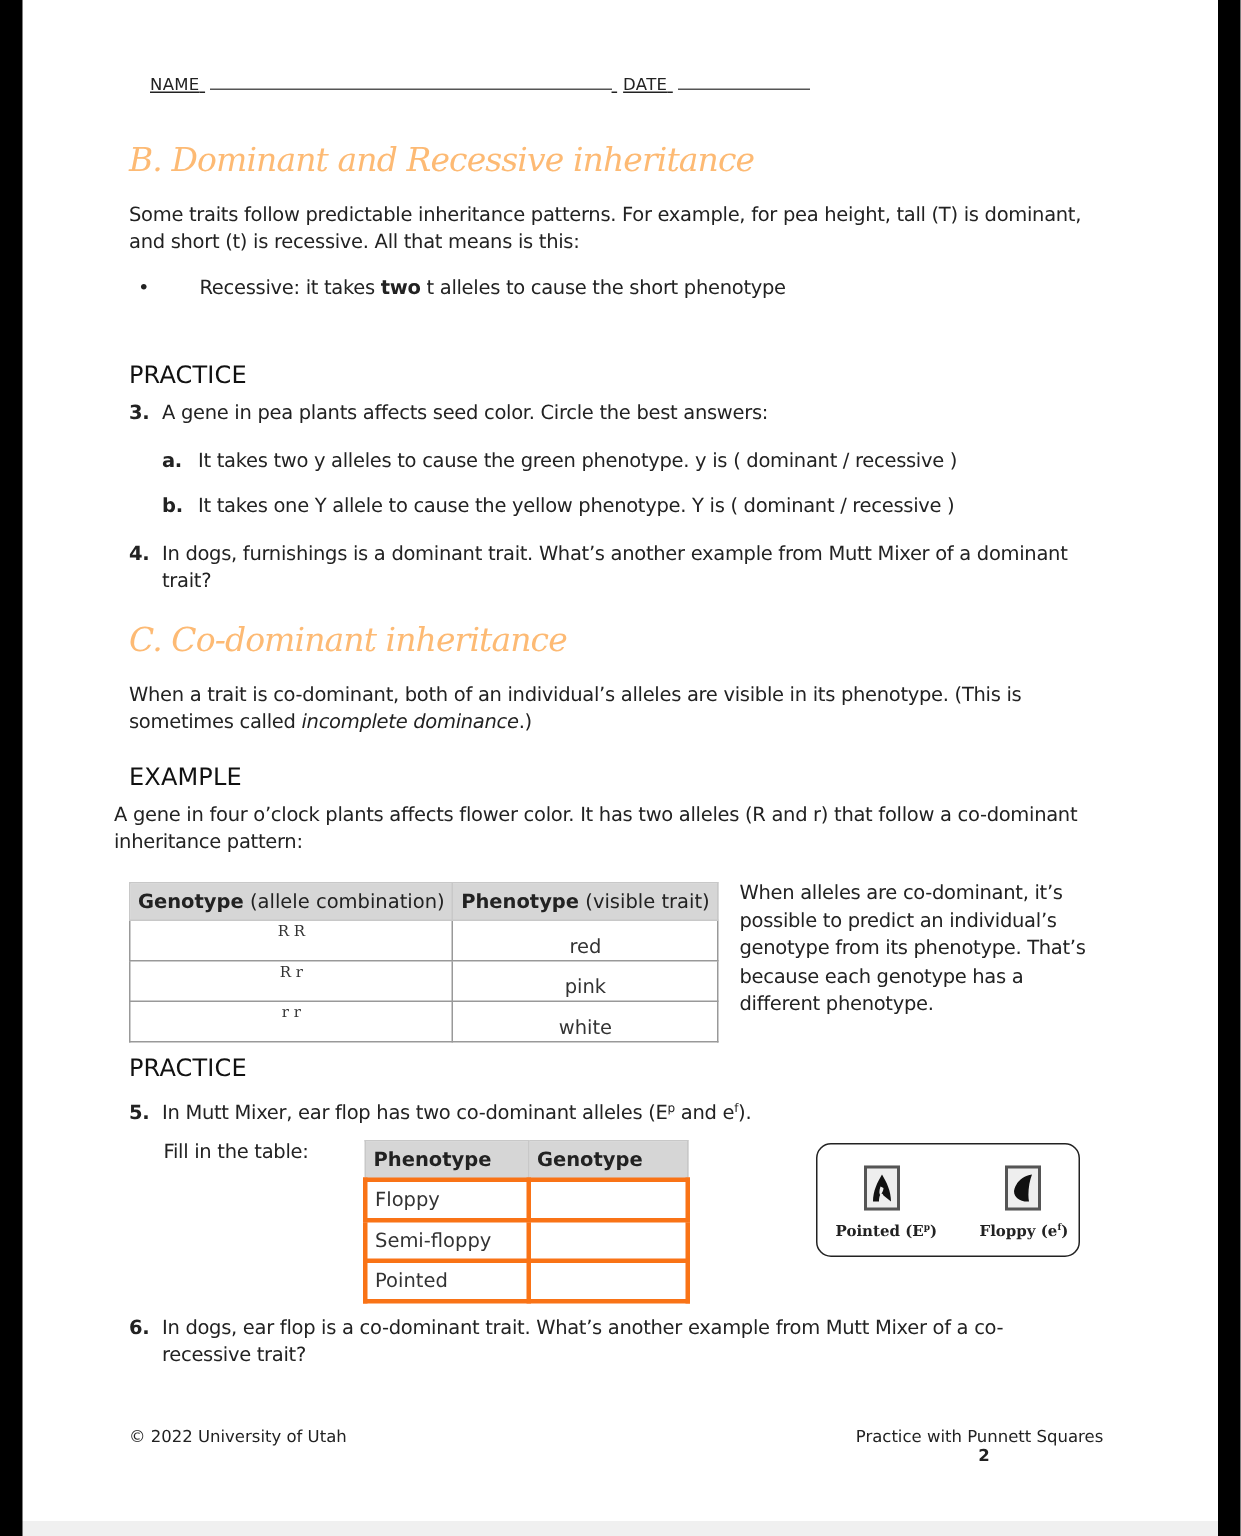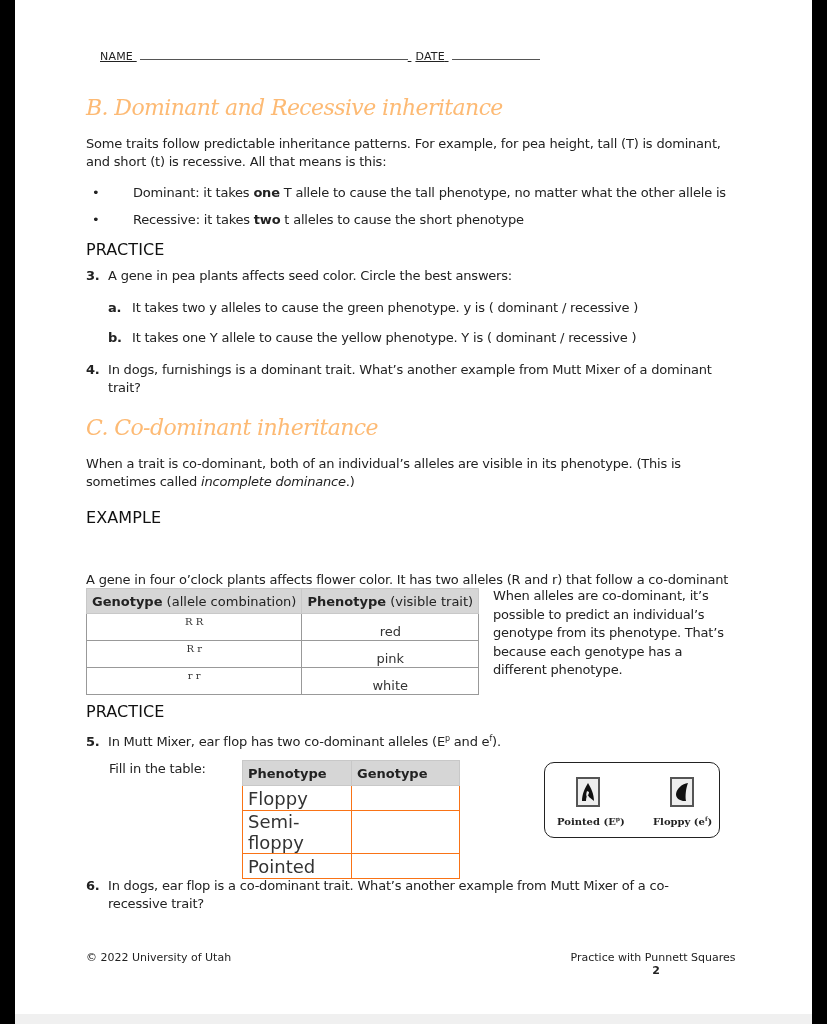--- a/index.html
+++ b/index.html
@@ -15,21 +15,21 @@
   .label { font-size:16px; font-weight:normal; color:#111; letter-spacing:0.1px; }
   .num { font-weight:bold; display:inline-block; width:22px; }
   .sub { font-weight:bold; display:inline-block; width:24px; }
   .bullet { display:inline-block; width:47px; padding-left:6px; box-sizing:border-box; }
   table { border-collapse:collapse; }
   .t1 th { background:#d6d6d6; font-weight:normal; font-size:13px; text-align:left; padding:2px 5px; height:20px; border:1px solid #c8c8c8; color:#222; white-space:nowrap; }
   .t1 td { border:1px solid #999; font-size:13px; text-align:center; height:24px; padding:0; color:#333; }
   .t1 td.geno { font-family:"DejaVu Serif", serif; font-size:10px; vertical-align:top; padding-top:2px; }
   .t1 td.pheno { vertical-align:bottom; padding-bottom:1px; }
   .t2 th { background:#d6d6d6; font-weight:bold; font-size:13px; text-align:left; padding:2px 5px; height:20px; border:1px solid #c8c8c8; color:#222; }
-  .t2 td { border:1px solid #f97316; font-size:18px; text-align:left; padding:0 5px; height:24px; color:#333; }
+  .t2 td { border:3px solid #f97316; font-size:13px; text-align:left; padding:0 5px; height:24px; color:#333; }
   .ear-box { border:1.5px solid #222; border-radius:10px; box-sizing:border-box; }
   .ear-icon { width:24px; height:30px; border:2px solid #555; background:#eee; box-sizing:border-box; display:flex; align-items:center; justify-content:center; }
   .ear-label { font-family:"DejaVu Serif", serif; font-size:10px; font-weight:bold; color:#222; white-space:nowrap; }
   .footer { font-size:11px; color:#222; }
 </style>
 </head>
 <body>
 
 <div class="page"></div>
 <div class="bottom-strip"></div>
@@ -42,23 +42,20 @@
 </div>
 
 <div class="abs section-title" style="left:86px; top:95px;">B. Dominant and Recessive inheritance</div>
 
 <div class="abs body" style="left:86px; top:135px; width:670px;">
   <div>Some traits follow predictable inheritance patterns. For example, for pea height, tall (T) is dominant,</div>
   <div>and short (t) is recessive. All that means is this:</div>
 </div>
 
 <div class="abs body" style="left:86px; top:184px; width:680px;">
-  <div style="height:27px;">
-    <span class="bullet">•</span><span>Dominant: it takes </span><b>one</b><span> T allele to cause the tall phenotype, no matter what the other allele is</span>
-  </div>
   <div>
     <span class="bullet">•</span><span>Recessive: it takes </span><b>two</b><span> t alleles to cause the short phenotype</span>
   </div>
 </div>
 
 <div class="abs label" style="left:86px; top:240px;">PRACTICE</div>
 
 <div class="abs body" style="left:86px; top:267px; width:680px;">
   <span class="num">3.</span><span>A gene in pea plants affects seed color. Circle the best answers:</span>
 </div>
@@ -75,21 +72,21 @@
 </div>
 
 <div class="abs section-title" style="left:86px; top:415px;">C. Co-dominant inheritance</div>
 
 <div class="abs body" style="left:86px; top:455px; width:680px;">
   <div>When a trait is co-dominant, both of an individual’s alleles are visible in its phenotype. (This is</div>
   <div><span>sometimes called </span><i>incomplete dominance</i><span>.)</span></div>
 </div>
 
 <div class="abs label" style="left:86px; top:508px;">EXAMPLE</div>
-<div class="abs body" style="left:86px; top:535px; width:680px;margin-top:36px;">
+<div class="abs body" style="left:76px; top:535px; width:680px;">
   <div>A gene in four o’clock plants affects flower color. It has two alleles (R and r) that follow a co-dominant</div>
   <div>inheritance pattern:</div>
 </div>
 
 <table class="abs t1" style="left:86px; top:588px; width:384px;">
   <tbody>
       <tr>
     <th style="width:200px;"><b>Genotype</b><span> (allele combination)</span></th>
     <th><b>Phenotype</b><span> (visible trait)</span></th>
   </tr>

